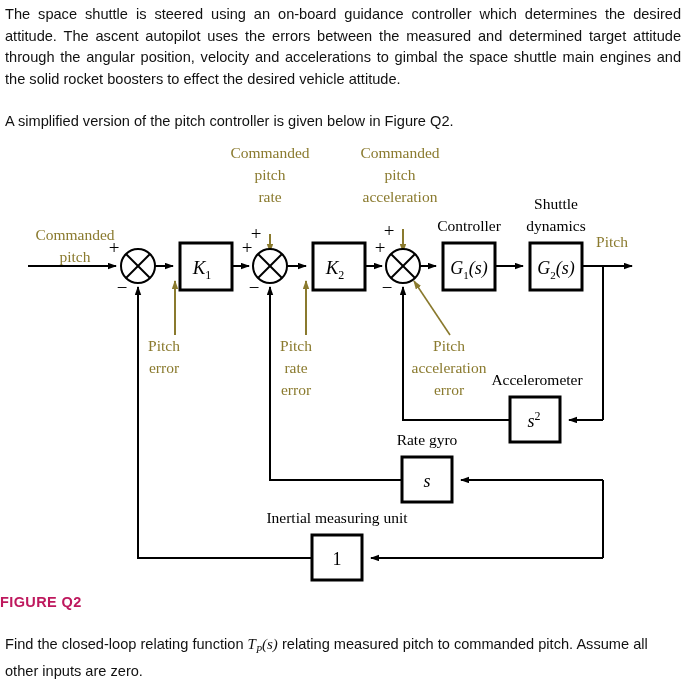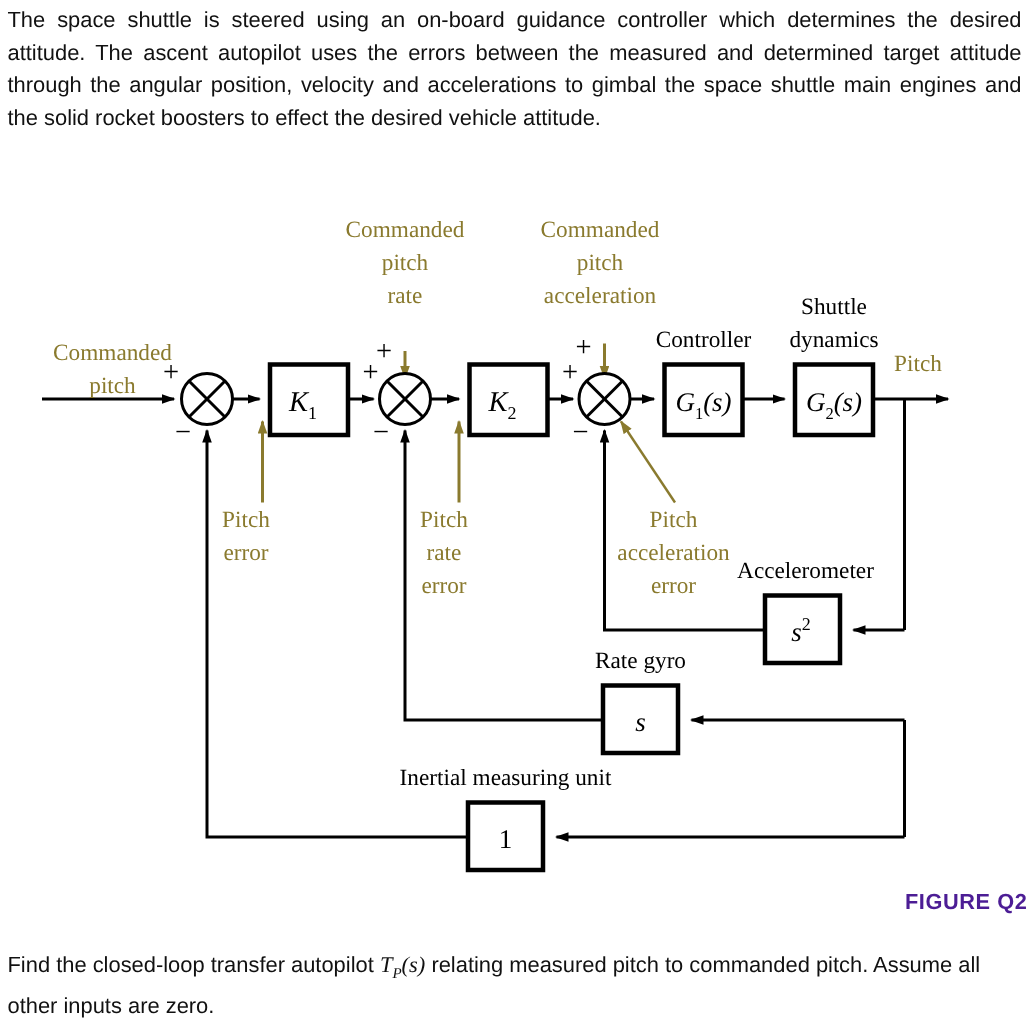--- a/index.html
+++ b/index.html
@@ -25,35 +25,36 @@
   #question-para{left:5px;top:634px;width:676px;}
 
   .q-italic{font-family:Liberation Serif, serif;font-style:italic;font-size:15px;}
   .q-italic sub{font-size:10px;font-style:italic;}
 
   #figure-svg{position:absolute;left:0;top:135px;}
 
   .fig-caption{
     position:absolute;
     left:0;top:594px;width:685px;
-    text-align:right;
+    text-align:left;
     font-family:"Liberation Sans", sans-serif;
     font-weight:bold;
     font-size:14.5px;
     letter-spacing:0.4px;
-    color:#4c1d95;
+    color:#be185d;
   }
 </style>
 </head>
 <body>
 
 <div id="page">
 
   <div class="para justify" id="intro-para">The space shuttle is steered using an on-board guidance controller which determines the desired attitude. The ascent autopilot uses the errors between the measured and determined target attitude through the angular position, velocity and accelerations to gimbal the space shuttle main engines and the solid rocket boosters to effect the desired vehicle attitude.</div>
 
+  <div class="para" id="intro-line2">A simplified version of the pitch controller is given below in Figure Q2.</div>
 
   <svg id="figure-svg" width="685" height="460" viewBox="0 0 685 460">
 
     <defs>
       <marker id="arrowBlack" markerWidth="9" markerHeight="9" refX="8" refY="3.2" orient="auto" markerUnits="userSpaceOnUse">
         <path d="M0,0 L9,3.2 L0,6.4 z" fill="#000"></path>
       </marker>
       <marker id="arrowGold" markerWidth="9" markerHeight="9" refX="8" refY="3.2" orient="auto" markerUnits="userSpaceOnUse">
         <path d="M0,0 L9,3.2 L0,6.4 z" fill="#8a7a2e"></path>
       </marker>
@@ -188,15 +189,15 @@
       <text x="254" y="159">−</text>
 
       <text x="380" y="119">+</text>
       <text x="389" y="102">+</text>
       <text x="387" y="159">−</text>
     </g>
   </svg>
 
   <div class="fig-caption">FIGURE Q2</div>
 
-  <div class="para" id="question-para"><span>Find   the   closed-loop   transfer   autopilot  </span><span class="q-italic"><span>T</span><sub>P</sub><span>(s)</span></span><span>  relating   measured   pitch   to commanded pitch. Assume all other inputs are zero.</span></div>
+  <div class="para" id="question-para"><span>Find   the   closed-loop   relating   function  </span><span class="q-italic"><span>T</span><sub>P</sub><span>(s)</span></span><span>  relating   measured   pitch   to commanded pitch. Assume all other inputs are zero.</span></div>
 
 </div>
 
 </body></html>

